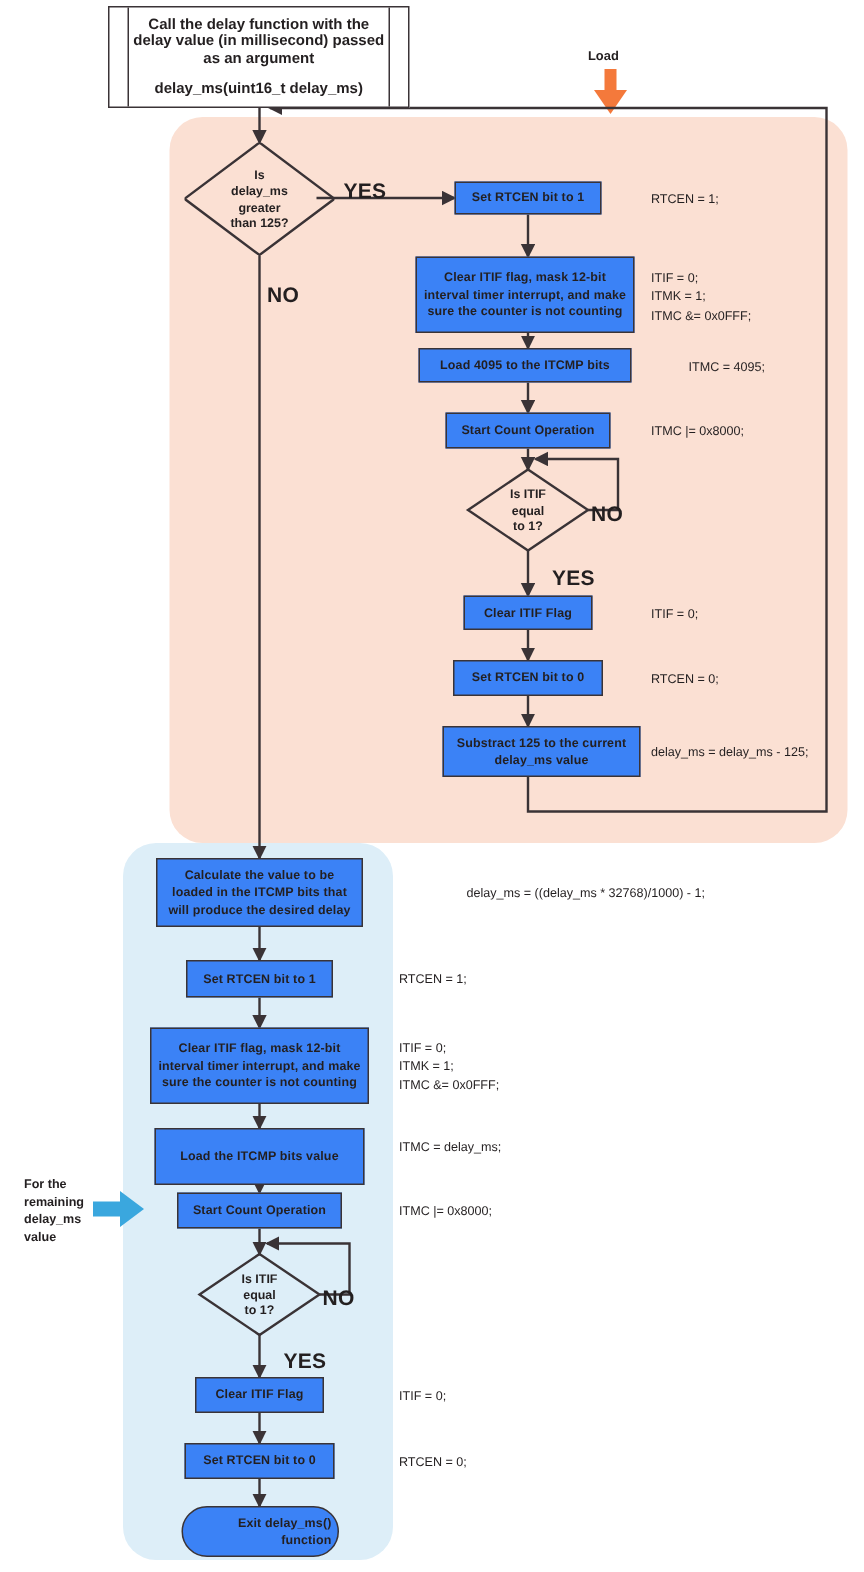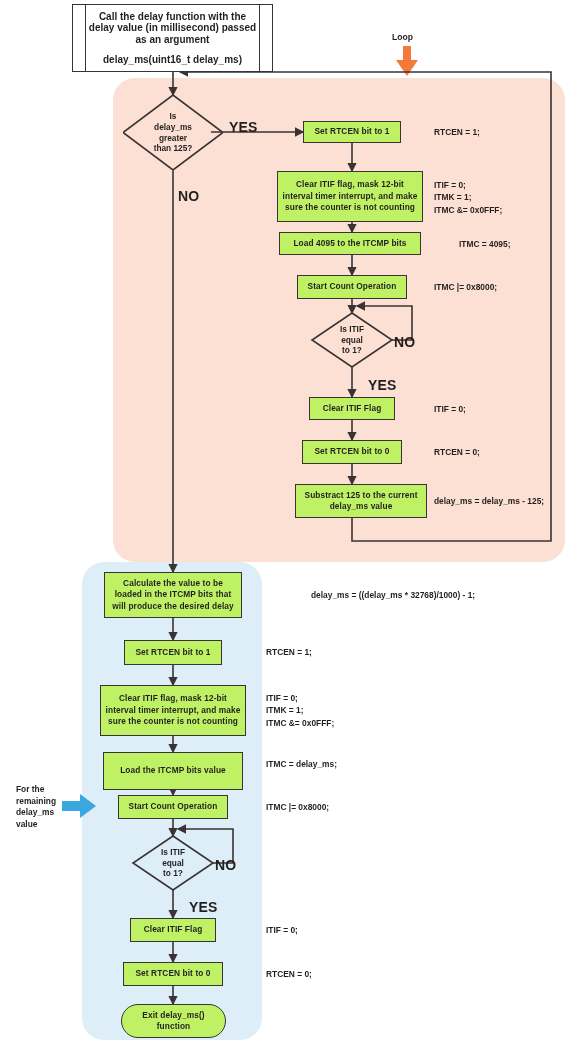--- a/index.html
+++ b/index.html
@@ -7,47 +7,47 @@
     width:576px;height:1048px;position:relative;overflow:hidden;
     font-family:"Liberation Sans","DejaVu Sans",sans-serif;
     color:#231f20;
   }
   #stage{position:absolute;left:0;top:0;width:576px;height:1048px;}
   svg#canvas{position:absolute;left:0;top:0;width:576px;height:1048px;}
 
   .node{
     position:absolute;box-sizing:border-box;
     display:flex;align-items:center;justify-content:center;
-    text-align:center;background:#bef264;
+    text-align:center;background:#3b82f6;
     border:1.6px solid #3a3336;
     font-size:8.3px;line-height:11.4px;font-weight:600;
     letter-spacing:.1px;padding:2px 4px;
   }
-  .node.terminal{border-radius:40px;}
+  .node.terminal{border-radius:40px;align-items:flex-end;}
   .predef{
     position:absolute;box-sizing:border-box;background:#fff;
     border:1.6px solid #3a3336;
   }
   .predef .ibar{position:absolute;top:0;bottom:0;width:0;border-left:1.6px solid #3a3336;}
   .predef .ptext{
     position:absolute;left:14px;right:14px;top:0;bottom:0;
     display:flex;flex-direction:column;align-items:center;justify-content:center;
     text-align:center;font-size:10px;line-height:11.6px;font-weight:600;
   }
   .predef .ptext .l2{margin-top:8px;}
 
   .diamond-wrap{position:absolute;}
   .diamond-wrap .dlabel{
     position:absolute;left:0;top:0;right:0;bottom:0;
     display:flex;flex-direction:column;align-items:center;justify-content:center;
     font-size:8.3px;line-height:10.6px;font-weight:600;text-align:center;
   }
 
   .code{
-    position:absolute;font-size:8.4px;line-height:12.4px;font-weight:700;
+    position:absolute;font-size:8.4px;line-height:12.4px;font-weight:400;
     color:#231f20;white-space:pre;
   }
   .edge-label{
     position:absolute;font-size:14px;font-weight:700;color:#231f20;letter-spacing:.2px;
   }
   .side-note{
     position:absolute;font-size:8.4px;line-height:11.5px;font-weight:700;color:#231f20;
   }
   .loop-label{position:absolute;font-size:8.6px;font-weight:700;color:#231f20;}
 </style>
@@ -226,21 +226,21 @@
   <div class="node" style="left:123px;top:962px;width:100px;height:24px;">
     <span>Set RTCEN bit to 0</span>
   </div>
   <div class="code" style="left:266px;top:968px;">RTCEN = 0;</div>
 
   <div class="node terminal" style="left:121px;top:1004px;width:105px;height:34px;flex-direction:column;">
     <span>Exit delay_ms()</span>
     <span>function</span>
   </div>
 
-  <div class="loop-label" style="left:392px;top:32px;">Loop</div>
+  <div class="loop-label" style="left:392px;top:32px;">Load</div>
 
   <div class="side-note" style="left:16px;top:784px;width:46px;">
     <div>For the</div>
     <div>remaining</div>
     <div>delay_ms</div>
     <div>value</div>
   </div>
 
 </div>
 

